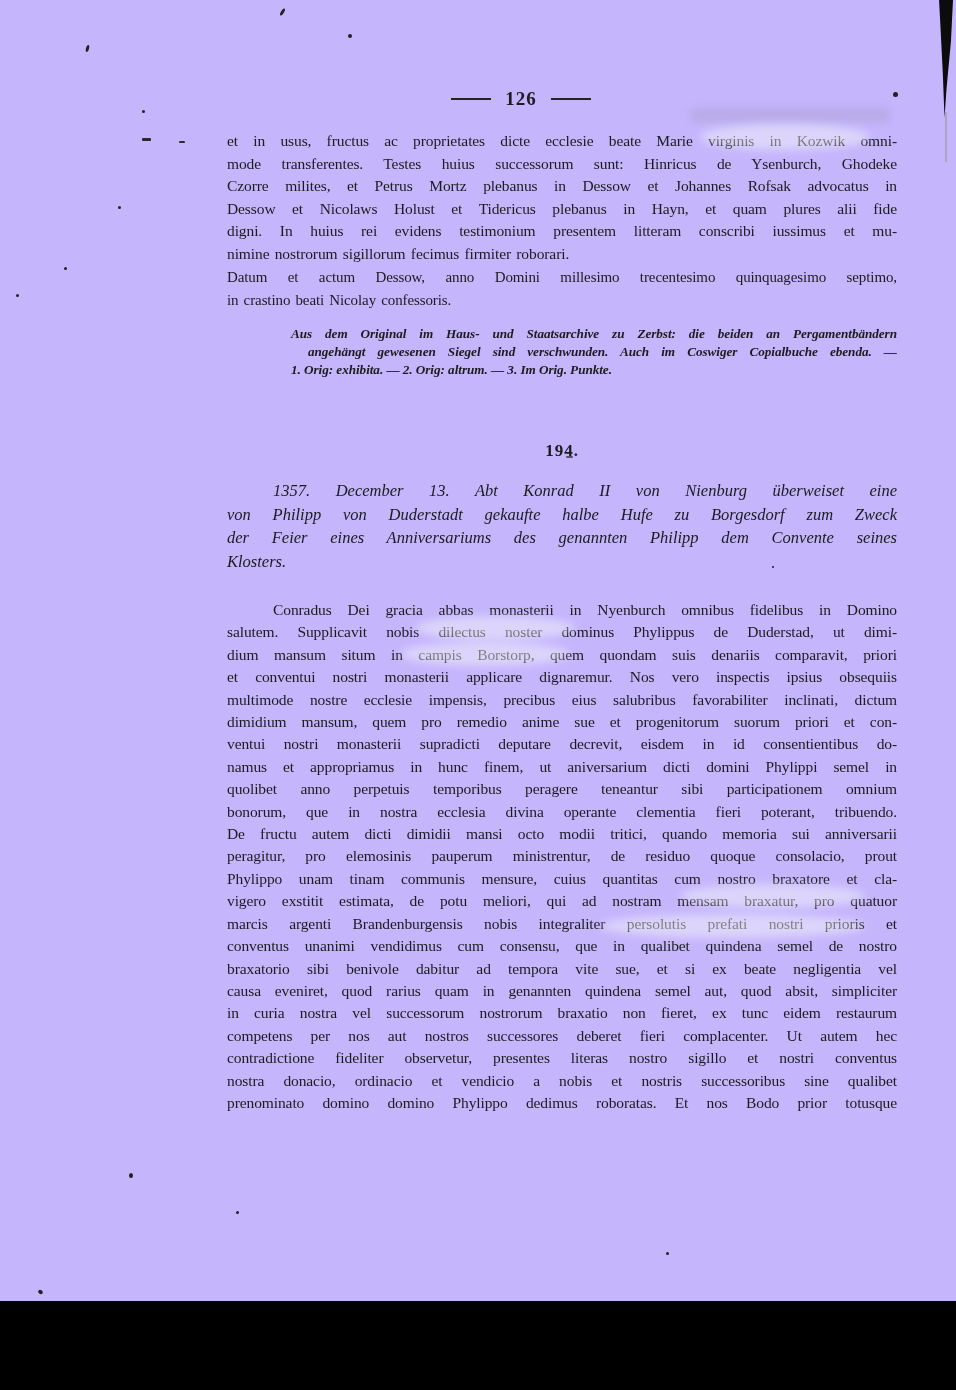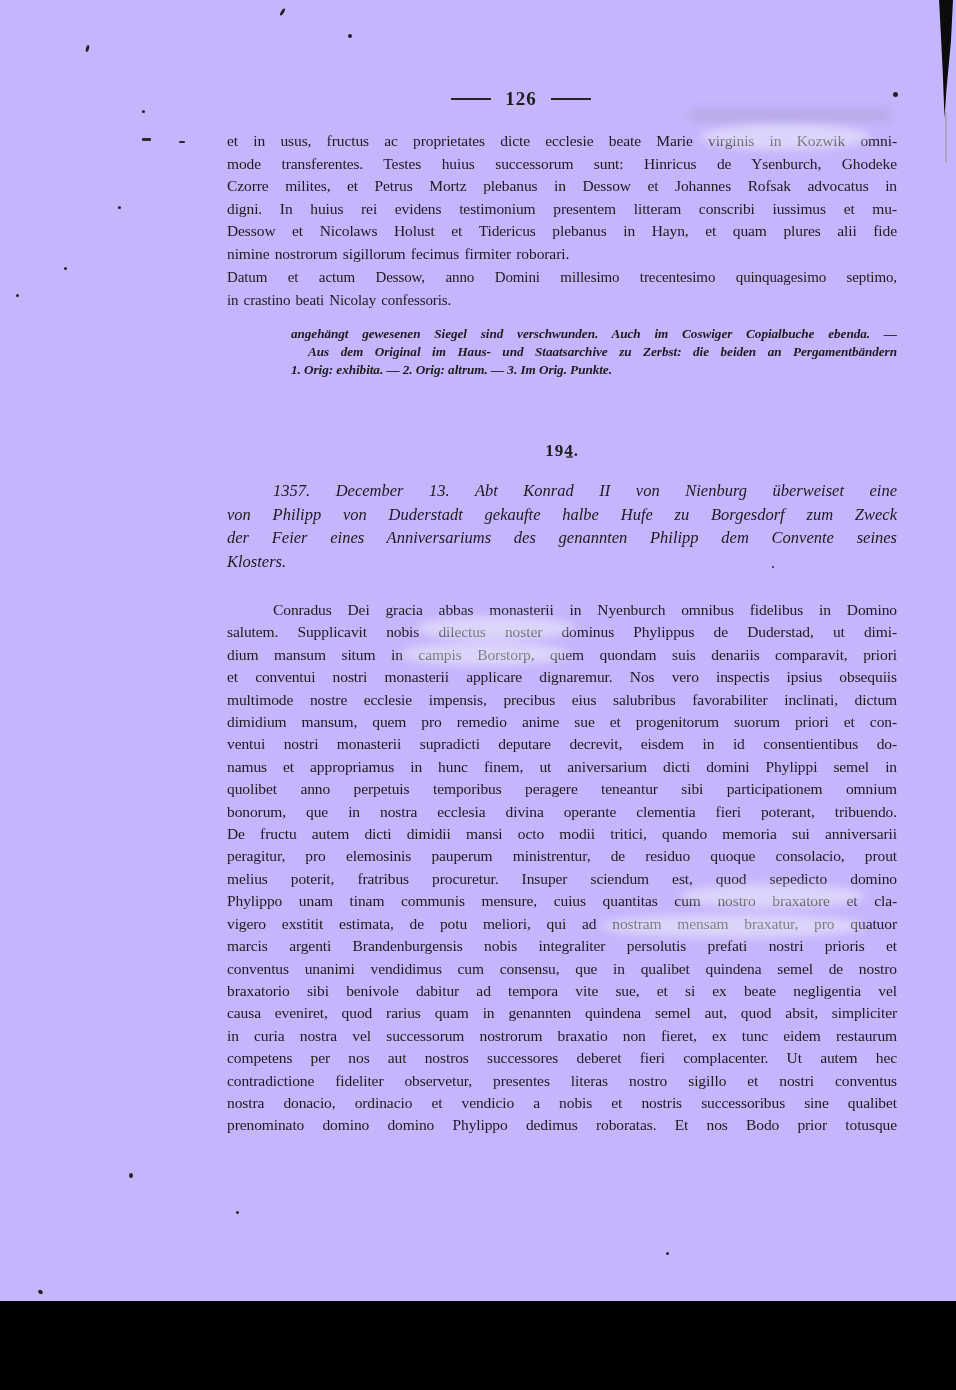--- a/index.html
+++ b/index.html
@@ -54,33 +54,33 @@
   <div class="header-row">
     <span class="header-rule"></span>
     <span class="pagenum">126</span>
     <span class="header-rule"></span>
   </div>
 
   <div id="e193-body" class="block last-left">
       <div class="tline">et in usus, fructus ac proprietates dicte ecclesie beate Marie virginis in Kozwik omni-</div>
       <div class="tline">mode transferentes. Testes huius successorum sunt: Hinricus de Ysenburch, Ghodeke</div>
       <div class="tline">Czorre milites, et Petrus Mortz plebanus in Dessow et Johannes Rofsak advocatus in</div>
+      <div class="tline">Dessow et Nicolaws Holust et Tidericus plebanus in Hayn, et quam plures alii fide</div>
       <div class="tline">digni. In huius rei evidens testimonium presentem litteram conscribi iussimus et mu-</div>
-      <div class="tline">Dessow et Nicolaws Holust et Tidericus plebanus in Hayn, et quam plures alii fide</div>
       <div class="tline">nimine nostrorum sigillorum fecimus firmiter roborari.</div>
     </div>
 
   <div id="e193-datum" class="block last-left">
       <div class="tline">Datum et actum Dessow, anno Domini millesimo trecentesimo quinquagesimo septimo,</div>
       <div class="tline">in crastino beati Nicolay confessoris.</div>
     </div>
 
   <div id="e193-note" class="block last-left">
+      <div class="tline">Aus dem Original im Haus- und Staatsarchive zu Zerbst: die beiden an Pergamentbändern</div>
       <div class="tline">angehängt gewesenen Siegel sind verschwunden. Auch im Coswiger Copialbuche ebenda. —</div>
-      <div class="tline">Aus dem Original im Haus- und Staatsarchive zu Zerbst: die beiden an Pergamentbändern</div>
       <div class="tline">1. Orig: exhibita. — 2. Orig: altrum. — 3. Im Orig. Punkte.</div>
     </div>
 
   <div id="e194-heading" class="block">194.</div>
 
   <div id="e194-regest" class="block last-left indent-first">
       <div class="tline">1357. December 13. Abt Konrad II von Nienburg überweiset eine</div>
       <div class="tline">von Philipp von Duderstadt gekaufte halbe Hufe zu Borgesdorf zum Zweck</div>
       <div class="tline">der Feier eines Anniversariums des genannten Philipp dem Convente seines</div>
       <div class="tline">Klosters.</div>
@@ -92,21 +92,20 @@
       <div class="tline">dium mansum situm in campis Borstorp, quem quondam suis denariis comparavit, priori</div>
       <div class="tline">et conventui nostri monasterii applicare dignaremur. Nos vero inspectis ipsius obsequiis</div>
       <div class="tline">multimode nostre ecclesie impensis, precibus eius salubribus favorabiliter inclinati, dictum</div>
       <div class="tline">dimidium mansum, quem pro remedio anime sue et progenitorum suorum priori et con-</div>
       <div class="tline">ventui nostri monasterii supradicti deputare decrevit, eisdem in id consentientibus do-</div>
       <div class="tline">namus et appropriamus in hunc finem, ut aniversarium dicti domini Phylippi semel in</div>
       <div class="tline">quolibet anno perpetuis temporibus peragere teneantur sibi participationem omnium</div>
       <div class="tline">bonorum, que in nostra ecclesia divina operante clementia fieri poterant, tribuendo.</div>
       <div class="tline">De fructu autem dicti dimidii mansi octo modii tritici, quando memoria sui anniversarii</div>
       <div class="tline">peragitur, pro elemosinis pauperum ministrentur, de residuo quoque consolacio, prout</div>
-      <div class="tline">melius poterit, fratribus procuretur. Insuper sciendum est, quod sepedicto domino</div>
       <div class="tline">Phylippo unam tinam communis mensure, cuius quantitas cum nostro braxatore et cla-</div>
       <div class="tline">vigero exstitit estimata, de potu meliori, qui ad nostram mensam braxatur, pro quatuor</div>
       <div class="tline">marcis argenti Brandenburgensis nobis integraliter persolutis prefati nostri prioris et</div>
       <div class="tline">conventus unanimi vendidimus cum consensu, que in qualibet quindena semel de nostro</div>
       <div class="tline">braxatorio sibi benivole dabitur ad tempora vite sue, et si ex beate negligentia vel</div>
       <div class="tline">causa eveniret, quod rarius quam in genannten quindena semel aut, quod absit, simpliciter</div>
       <div class="tline">in curia nostra vel successorum nostrorum braxatio non fieret, ex tunc eidem restaurum</div>
       <div class="tline">competens per nos aut nostros successores deberet fieri complacenter. Ut autem hec</div>
       <div class="tline">contradictione fideliter observetur, presentes literas nostro sigillo et nostri conventus</div>
       <div class="tline">nostra donacio, ordinacio et vendicio a nobis et nostris successoribus sine qualibet</div>

